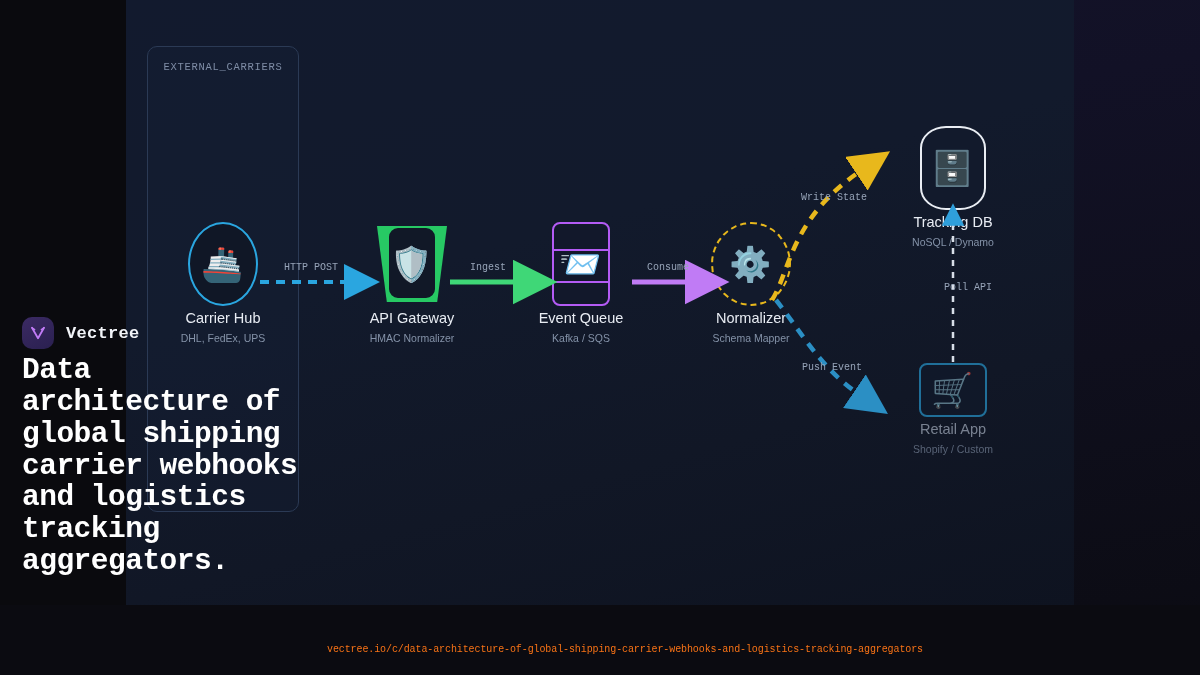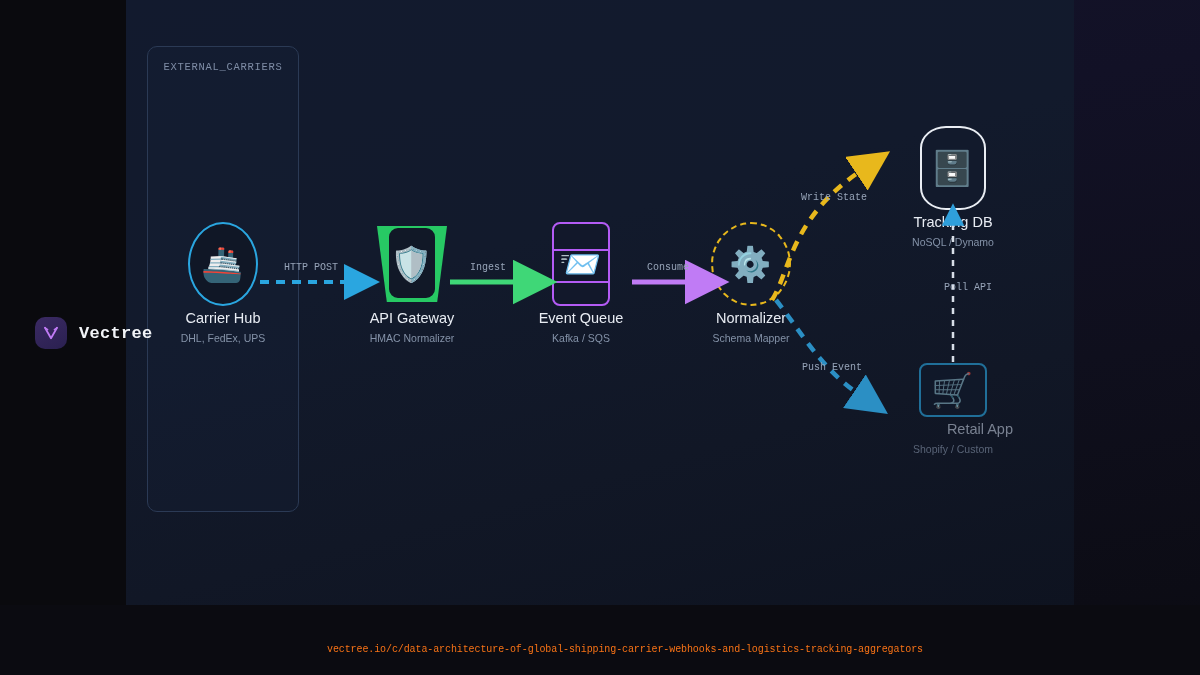--- a/index.html
+++ b/index.html
@@ -120,41 +120,41 @@
     background:#121a2c;
   }
 
   
   #node-retailapp { left:893px; top:363px; width:120px; opacity:0.62; }
   #node-retailapp .node-shape {
     width:68px; height:54px;
     border:2px solid #2aa6e0; border-radius:8px;
     background:#101a2b;
   }
-  #node-retailapp .node-title { color:#b8c2d2;text-align:right; }
+  #node-retailapp .node-title { color:#b8c2d2; }
 
   
   .edge-label {
     position:absolute;
     font-family:"Liberation Mono", monospace;
     font-size:10px; color:#97a4b8; white-space:nowrap;
     z-index:7;
   }
   #lbl-httppost { left:284px; top:262px; }
   #lbl-ingest   { left:470px; top:262px; }
   #lbl-consume  { left:647px; top:262px; }
   #lbl-write    { left:801px; top:192px; }
   #lbl-push     { left:802px; top:362px; }
   #lbl-poll     { left:944px; top:282px; }
 
   
   #edges { position:absolute; left:0; top:0; width:1200px; height:675px; z-index:4; pointer-events:none; }
 
   
-  .left-panel { position:absolute; left:13px; top:0; width:300px; height:620px; z-index:12; }
+  .left-panel { position:absolute; left:0; top:0; width:300px; height:620px; z-index:12; }
   .brand { position:absolute; left:22px; top:317px; display:flex; align-items:center; gap:12px; }
   .brand-mark {
     width:32px; height:32px; border-radius:10px;
     background:linear-gradient(150deg,#3b2a63 0%,#2a2050 100%);
     display:flex; align-items:center; justify-content:center;
   }
   .brand-name {
     font-family:"Liberation Mono", monospace;
     font-size:17px; font-weight:bold; color:#f2f4f8; letter-spacing:0.3px;
   }
@@ -284,17 +284,18 @@
   <div class="left-panel">
     <div class="brand">
       <div class="brand-mark">
         <svg width="18" height="18" viewBox="0 0 24 24">
           <path d="M4 5 L12 19 L20 5" fill="none" stroke="#c07bf5" stroke-width="2.4" stroke-linecap="round" stroke-linejoin="round"></path>
           <path d="M4 5 L7.5 7.5 M20 5 L16.5 7.5" fill="none" stroke="#c07bf5" stroke-width="2" stroke-linecap="round"></path>
         </svg>
       </div>
       <div class="brand-name">Vectree</div>
     </div>
+    <div class="headline">Data architecture of global shipping carrier webhooks and logistics tracking aggregators.</div>
   </div>
 
   <div class="footer-url">vectree.io/c/data-architecture-of-global-shipping-carrier-webhooks-and-logistics-tracking-aggregators</div>
 
 </div>
 
 </body></html>

